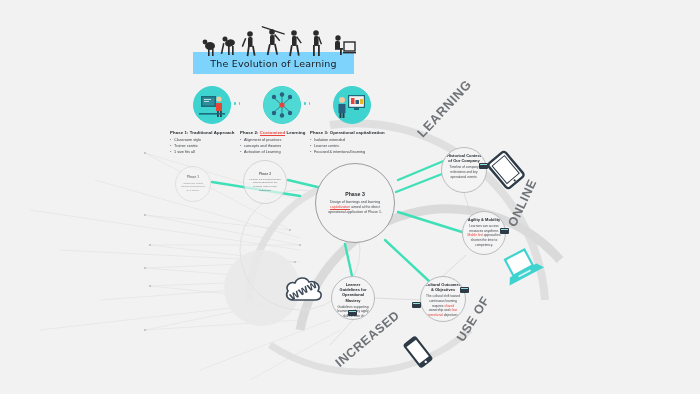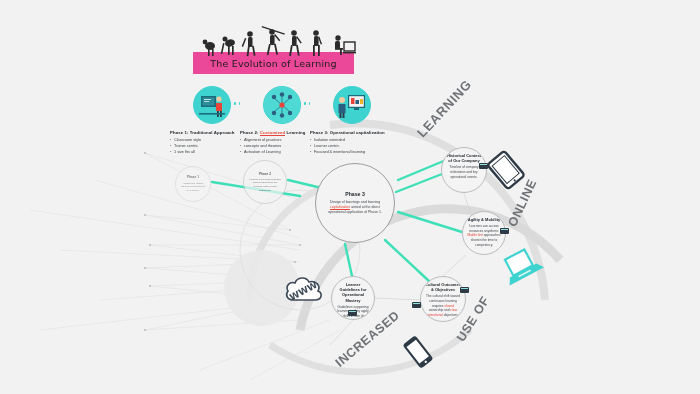--- a/index.html
+++ b/index.html
@@ -10,21 +10,21 @@
     position:relative;
   }
   #canvas{position:absolute;inset:0;}
 
   .layer{position:absolute;inset:0;}
   svg.layer{pointer-events:none;}
 
   
   #banner{
     position:absolute;left:193px;top:52px;width:161px;height:22px;
-    background:#ec4899;
+    background:#7dd3fc;
     display:flex;align-items:center;justify-content:center;
     z-index:6;
   }
   #banner-text{
     font-size:9.5px;color:#1b1b1b;letter-spacing:.2px;white-space:nowrap;
     font-family:"DejaVu Sans",sans-serif;
   }
   #evolution-figures{
     position:absolute;left:196px;top:24px;width:160px;height:34px;z-index:7;
   }

